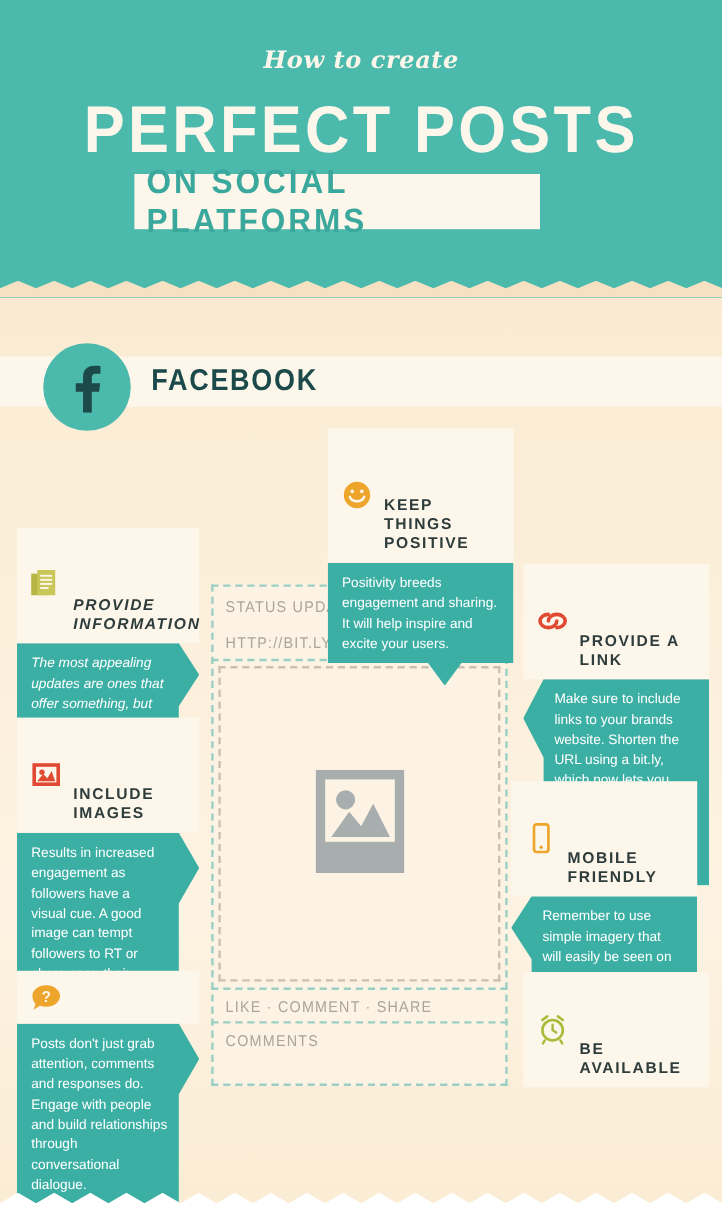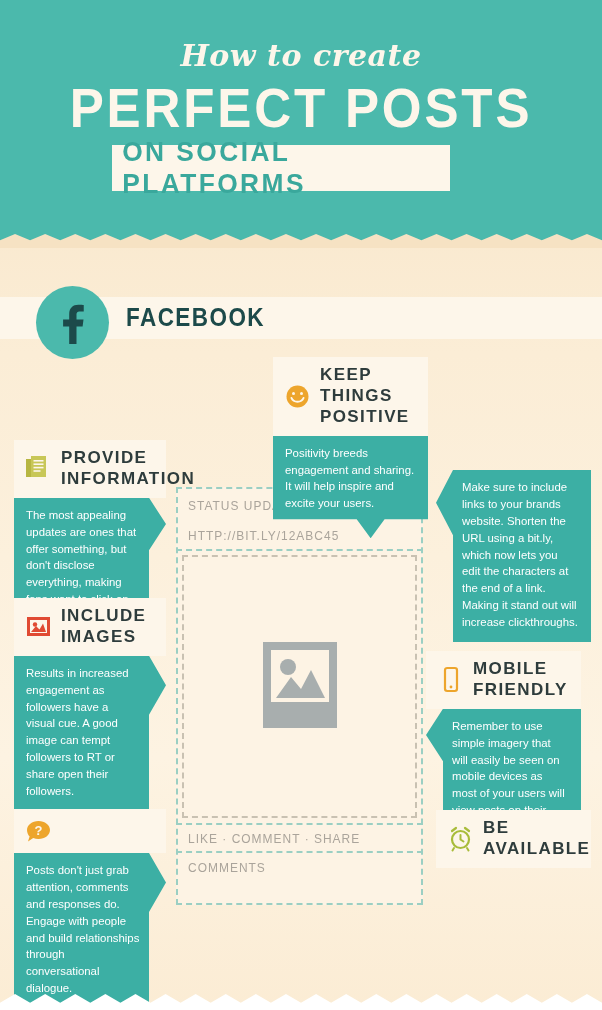--- a/index.html
+++ b/index.html
@@ -45,21 +45,21 @@
       87.5% 0%, 90% 45%, 92.5% 0%, 95% 45%, 97.5% 0%, 100% 45%, 100% 100%);
   }
 
   .hero-script {
     position: absolute;
     top: 38px; left: 0; width: 602px;
     text-align: center;
     color: #fdf6ea;
     font-family: "DejaVu Serif", serif;
     font-style: italic;
-    font-size: 30px;
+    font-size: 20px;
     font-weight: 700;
     letter-spacing: 0.5px;
   }
   .hero-main {
     position: absolute;
     top: 76px; left: 0; width: 602px;
     text-align: center;
     color: #fdf6ea;
     font-family: "Liberation Sans Narrow", "Liberation Sans", sans-serif;
     font-size: 55px;
@@ -163,25 +163,26 @@
   .card-head {
     background: #fdf6ea;
     display: flex;
     align-items: center;
     gap: 9px;
     padding: 8px 10px;
     min-height: 42px;
   }
   .card-head-title {
     color: #2e3c3c;
-    font-size: 17px;
+    font-size: 13px;
     font-weight: 600;
     letter-spacing: 1.4px;
     line-height: 1.23;
     text-transform: uppercase;
+    margin-top: 48px;
   }
   .card-icon { flex: 0 0 auto; width: 28px; height: 28px; display: flex; align-items: center; justify-content: center; }
   .card-icon svg { display: block; }
 
   .card-body {
     background: #3cafa4;
     color: #ffffff;
     font-size: 11.4px;
     line-height: 1.48;
     padding: 9px 12px 11px 12px;
@@ -197,21 +198,21 @@
   .card.right .card-body {
     clip-path: polygon(17px 0%, 100% 0%, 100% 100%, 17px 100%, 17px 38%, 0% 19%, 17px 0%);
     padding-left: 26px;
   }
   
   .card.down .card-body {
     clip-path: polygon(0% 0%, 100% 0%, 100% calc(100% - 19px), 72% calc(100% - 19px), 63% 100%, 54% calc(100% - 19px), 0% calc(100% - 19px));
     padding-bottom: 26px;
   }
 
-  #card-provide-information { left: 14px; top: 440px; width: 152px; }
+  #card-provide-information { left: 14px; top: 440px; width: 152px; font-style: italic; }
   #card-include-images      { left: 14px; top: 598px; width: 152px; }
   #card-engage-with-users   { left: 14px; top: 809px; width: 152px; }
   #card-keep-things-positive{ left: 273px; top: 357px; width: 155px; }
   #card-provide-a-link      { left: 436px; top: 470px; width: 155px; }
   #card-mobile-friendly     { left: 426px; top: 651px; width: 155px; }
   #card-be-available        { left: 436px; top: 810px; width: 155px; }
 
   
   .foot-zig {
     position: absolute;
@@ -342,20 +343,32 @@
       </span>
       <span class="card-head-title">
         <span>KEEP THINGS</span><br>
         <span>POSITIVE</span>
       </span>
     </div>
     <div class="card-body">Positivity breeds engagement and sharing. It will help inspire and excite your users.</div>
   </div>
 
   <div class="card right" id="card-provide-a-link">
+    <div class="card-head">
+      <span class="card-icon">
+        <svg width="27" height="27" viewBox="0 0 27 27">
+          <path d="M10 8 C6 8 3 10.5 3 13.5 C3 16.5 6 19 10 19 C14 19 17 16.5 17 13.5" stroke="#e04a33" stroke-width="3" fill="none" stroke-linecap="round"></path>
+          <path d="M17 19 C21 19 24 16.5 24 13.5 C24 10.5 21 8 17 8 C13 8 10 10.5 10 13.5" stroke="#e04a33" stroke-width="3" fill="none" stroke-linecap="round"></path>
+        </svg>
+      </span>
+      <span class="card-head-title">
+        <span>PROVIDE A</span><br>
+        <span>LINK</span>
+      </span>
+    </div>
     <div class="card-body">Make sure to include links to your brands website. Shorten the URL using a bit.ly, which now lets you edit the characters at the end of a link. Making it stand out will increase clickthroughs.</div>
   </div>
 
   <div class="card right" id="card-mobile-friendly">
     <div class="card-head">
       <span class="card-icon">
         <svg width="27" height="27" viewBox="0 0 27 27">
           <rect x="8" y="2" width="12" height="23" rx="2.2" fill="none" stroke="#eda52c" stroke-width="2.2"></rect>
           <rect x="10.5" y="5.5" width="7" height="12" fill="#fdf6ea"></rect>
           <circle cx="14" cy="21" r="1.4" fill="#eda52c"></circle>

